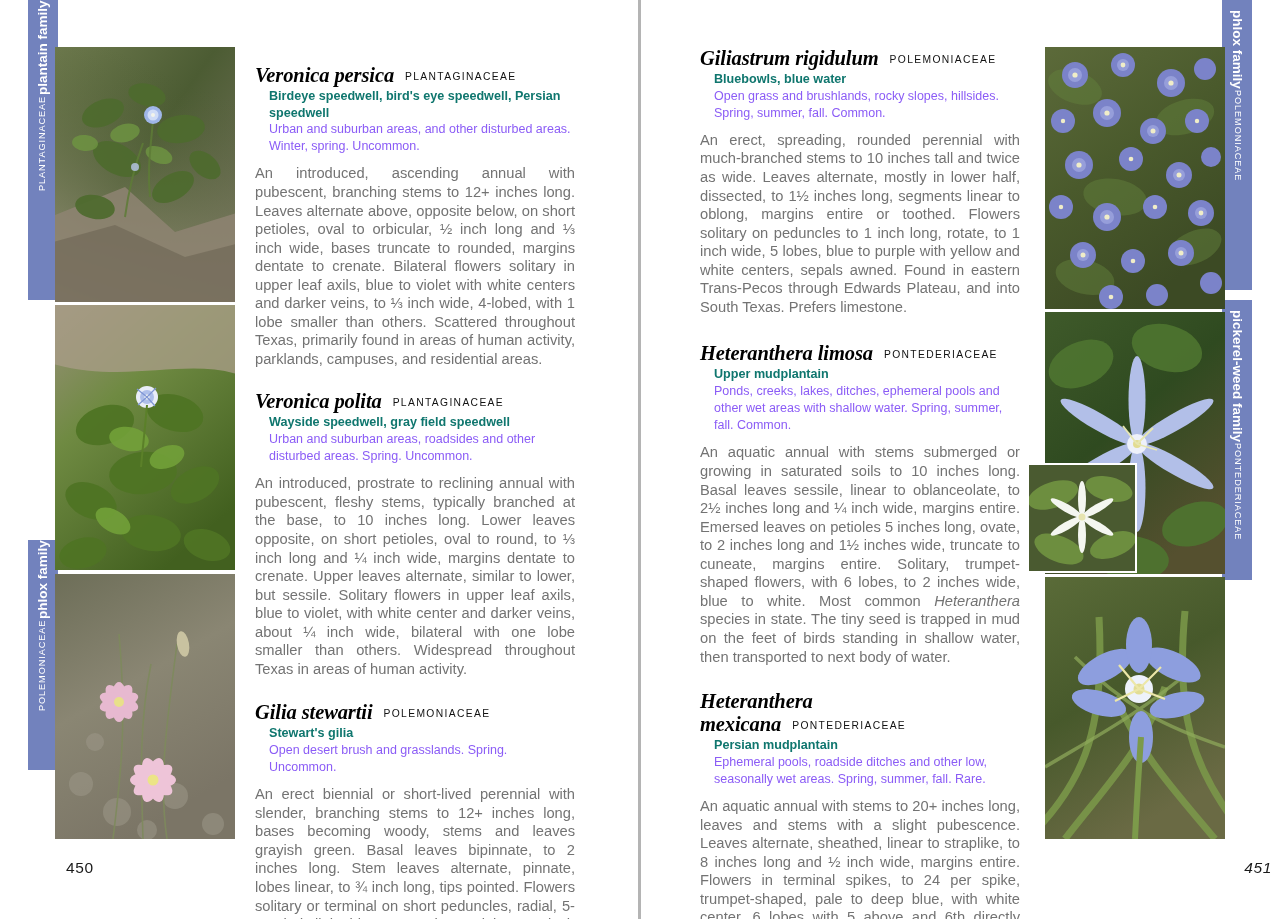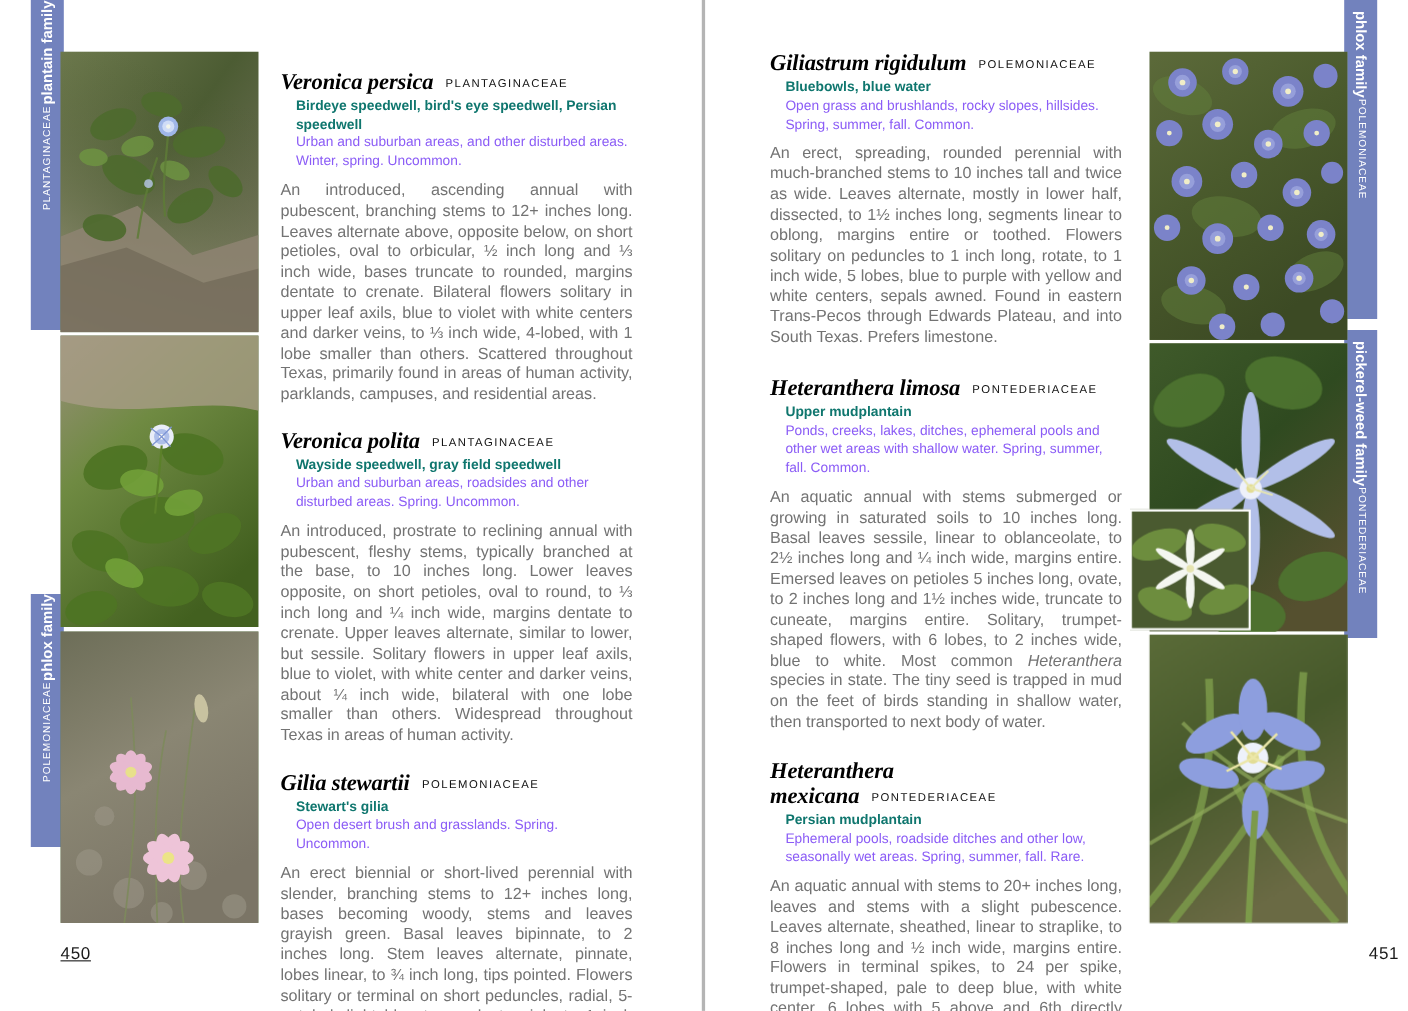--- a/index.html
+++ b/index.html
@@ -85,22 +85,22 @@
   .page-right { left: 641px; width: 686px; }
 
   .folio {
     position: absolute;
     bottom: 42px;
     font-family: "Liberation Sans", sans-serif;
     font-size: 15.5px;
     color: #1a1a1a;
     letter-spacing: 0.6px;
   }
-  .folio-left  { left: 55px; text-decoration: underline; }
-  .folio-right { right: 55px; }
+  .folio-left  { left: 66px; }
+  .folio-right { right: 55px; font-style: italic; }
 
   
   .photo {
     position: absolute;
     overflow: hidden;
     background: #6b7a55;
   }
 
   
   .textcol { position: absolute; }

